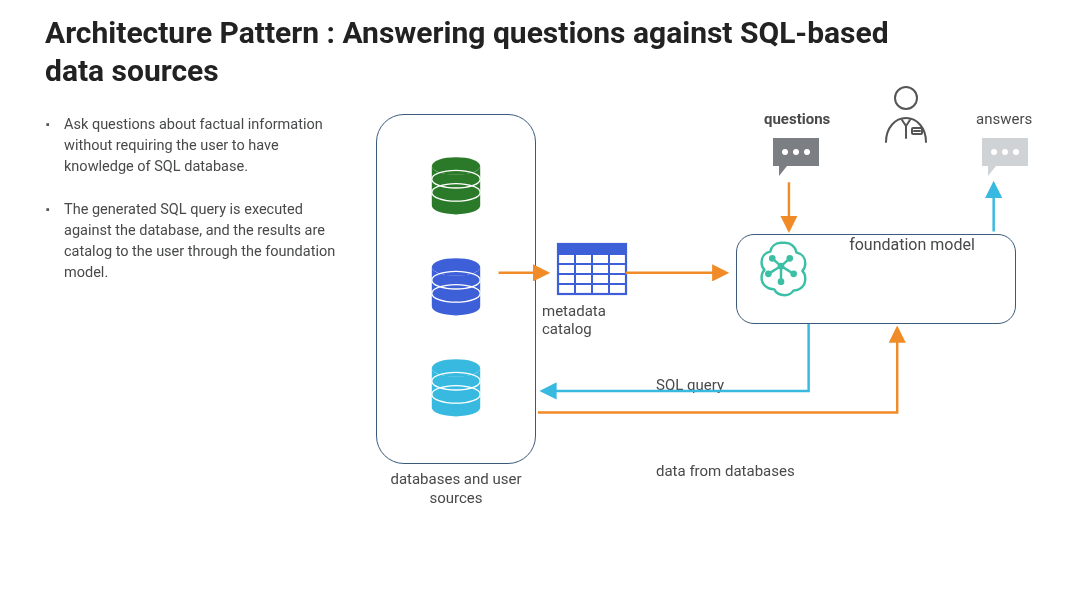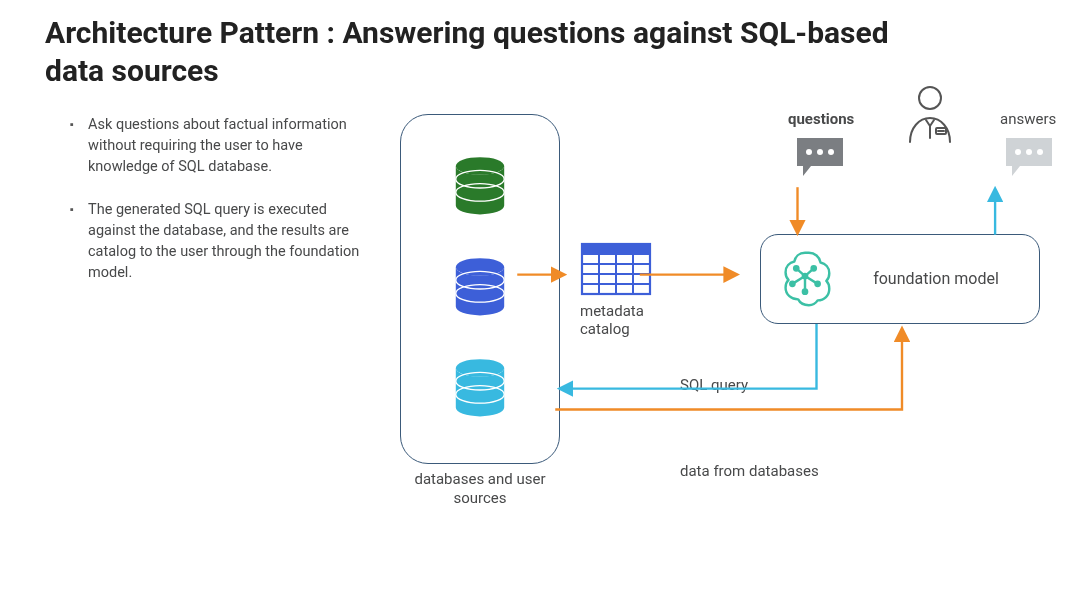--- a/index.html
+++ b/index.html
@@ -15,21 +15,21 @@
   .title {
     font-size: 30px;
     font-weight: 700;
     color: #222;
     padding: 14px 45px 0 45px;
     line-height: 1.25;
     max-width: 980px;
   }
   .content {
     display: flex;
-    padding: 25px 45px 0 70px;
+    padding: 25px 45px 0 46px;
   }
   .bullets {
     width: 300px;
     font-size: 14.5px;
     color: #48494a;
     line-height: 1.45;
   }
   .bullets ul { list-style: none; }
   .bullets li {
     position: relative;
@@ -76,37 +76,37 @@
   .db-stack { width: 66px; height: 66px; }
   .meta-grid {
     position: absolute;
     left: 210px;
     top: 128px;
     width: 72px;
     height: 55px;
   }
   .meta-label {
     position: absolute;
-    left: 210px;
+    left: 196px;
     top: 188px;
     width: 90px;
     font-size: 15px;
     color: #48494a;
     line-height: 1.2;
   }
   .fm-box {
     position: absolute;
     left: 390px;
     top: 120px;
     width: 280px;
     height: 90px;
     border: 1.5px solid #3b5a7a;
     border-radius: 18px;
     display: flex;
-    align-items: center;
+    align-items: flex-start;
     padding: 0 16px 0 10px;
     gap: 10px;
   }
   .fm-icon { width: 68px; height: 68px; flex-shrink: 0; }
   .fm-label { font-size: 16px; color: #48494a; line-height: 1.25; text-align: center; flex: 1; }
   .q-label { position: absolute; left: 418px; top: -4px; font-size: 15px; color: #48494a; font-weight: bold; }
   .a-label { position: absolute; left: 630px; top: -4px; font-size: 15px; color: #48494a; }
   .q-bubble { position: absolute; left: 425px; top: 22px; width: 50px; height: 42px; }
   .a-bubble { position: absolute; left: 634px; top: 22px; width: 50px; height: 42px; }
   .user-icon { position: absolute; left: 530px; top: -30px; width: 60px; height: 70px; }

